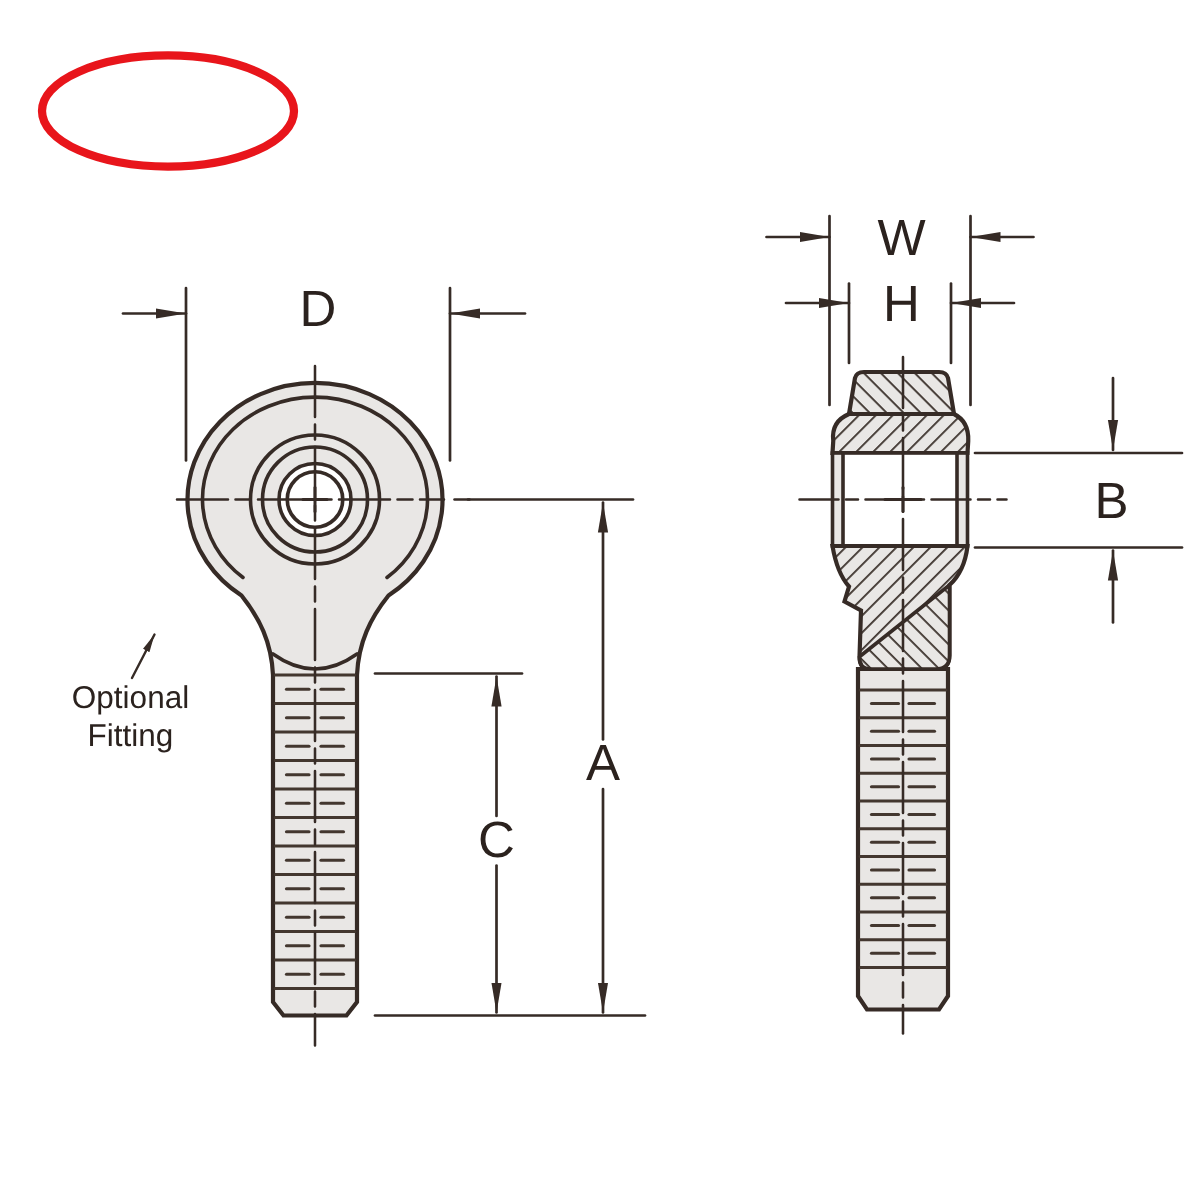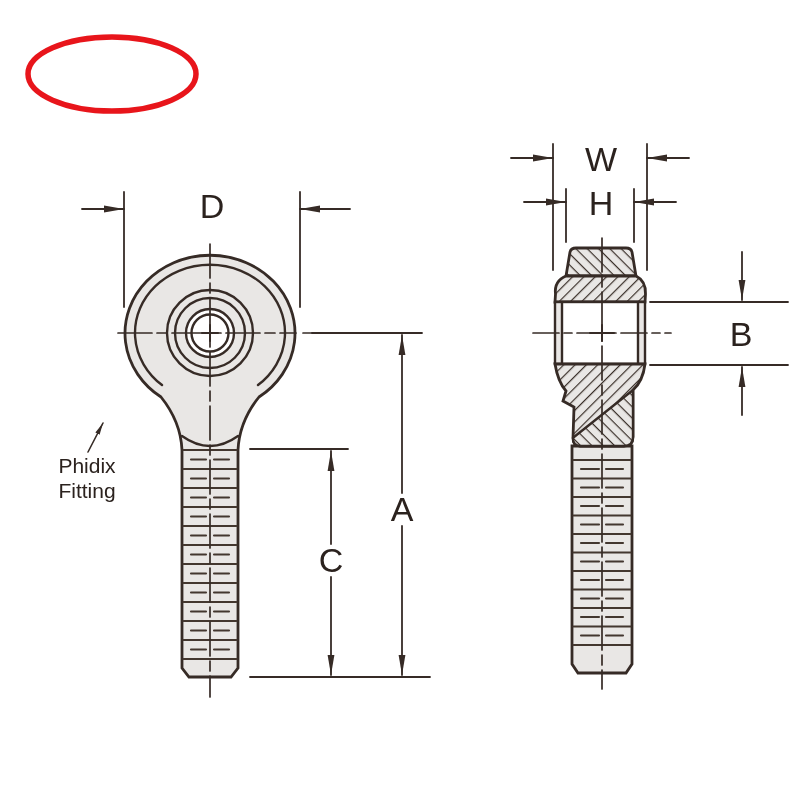--- a/index.html
+++ b/index.html
@@ -224,17 +224,17 @@
 
 
   <div class="dim-label" style="left:212px;top:206px">D</div>
   <div class="dim-label" style="left:402px;top:509px">A</div>
   <div class="dim-label" style="left:331px;top:560px">C</div>
   <div class="dim-label" style="left:601px;top:159px">W</div>
   <div class="dim-label" style="left:601px;top:203px">H</div>
   <div class="dim-label" style="left:741px;top:334px">B</div>
 
   <div class="note-label" style="left:87px;top:453px">
-    <div>Phidix</div>
+    <div>Optional</div>
     <div>Fitting</div>
   </div>
 
 </div>
 
 </body></html>

